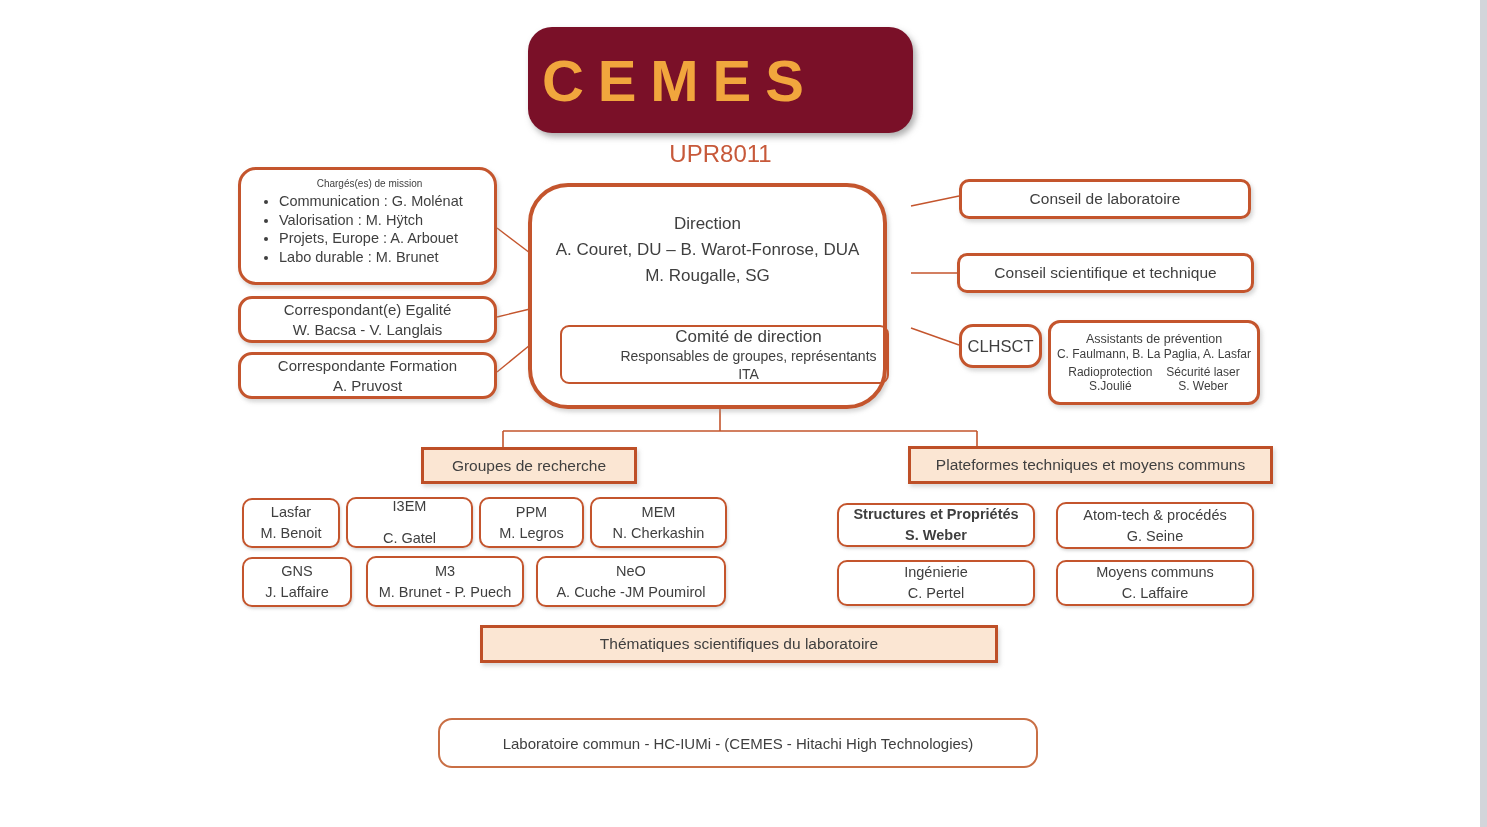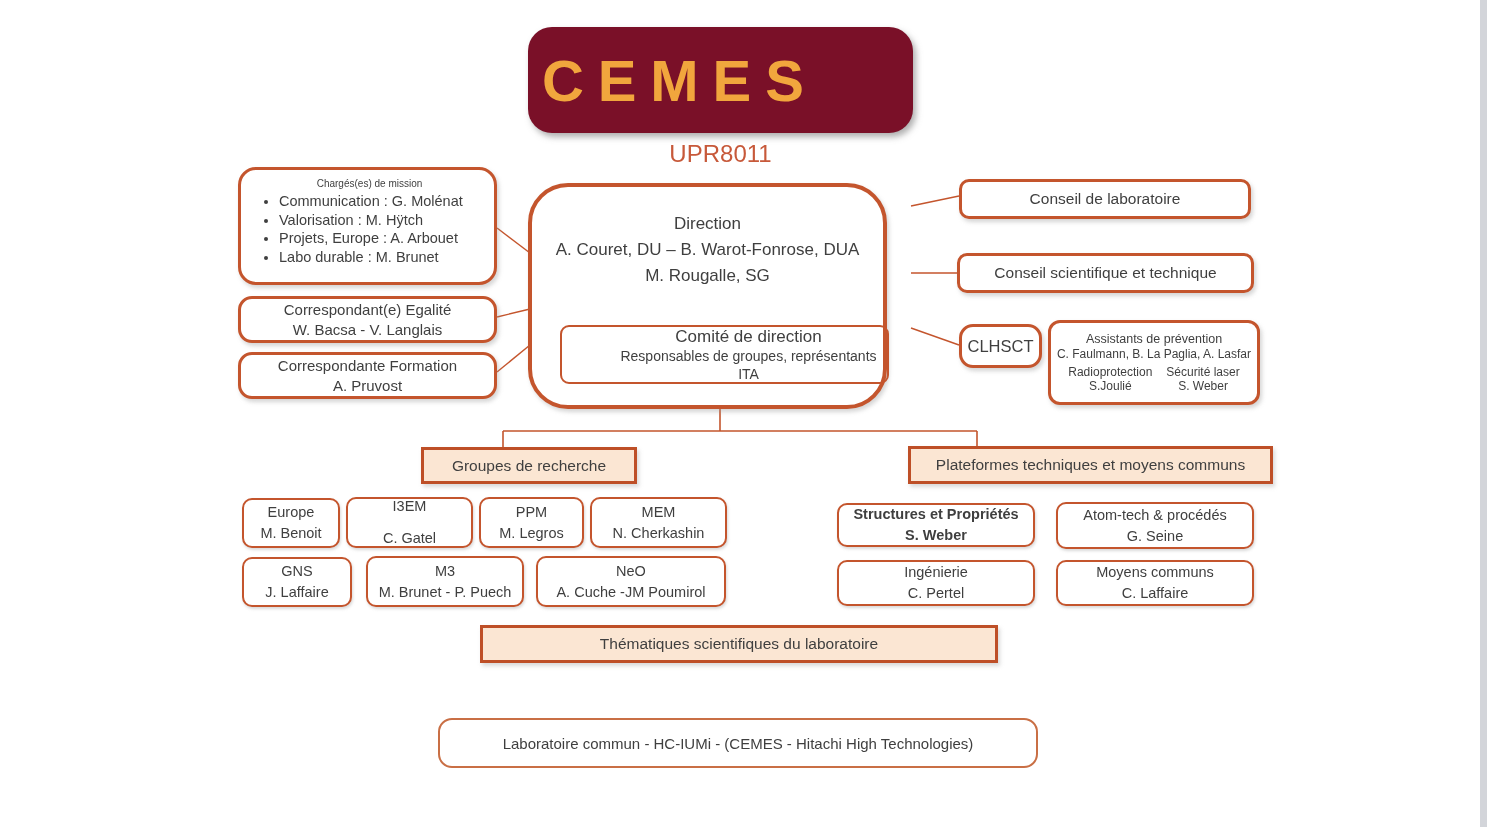--- a/index.html
+++ b/index.html
@@ -188,21 +188,21 @@
   </div>
 
   <div class="peach-header h-groupes">
     <span>Groupes de recherche</span>
   </div>
   <div class="peach-header h-plateformes">
     <span>Plateformes techniques et moyens communs</span>
   </div>
 
   <div class="gbox g-sinano">
-    <div>Europe</div>
+    <div>Lasfar</div>
     <div>M. Benoit</div>
   </div>
   <div class="gbox g-i3em">
     <div>I3EM</div>
     <div>C. Gatel</div>
   </div>
   <div class="gbox g-ppm">
     <div>PPM</div>
     <div>M. Legros</div>
   </div>

